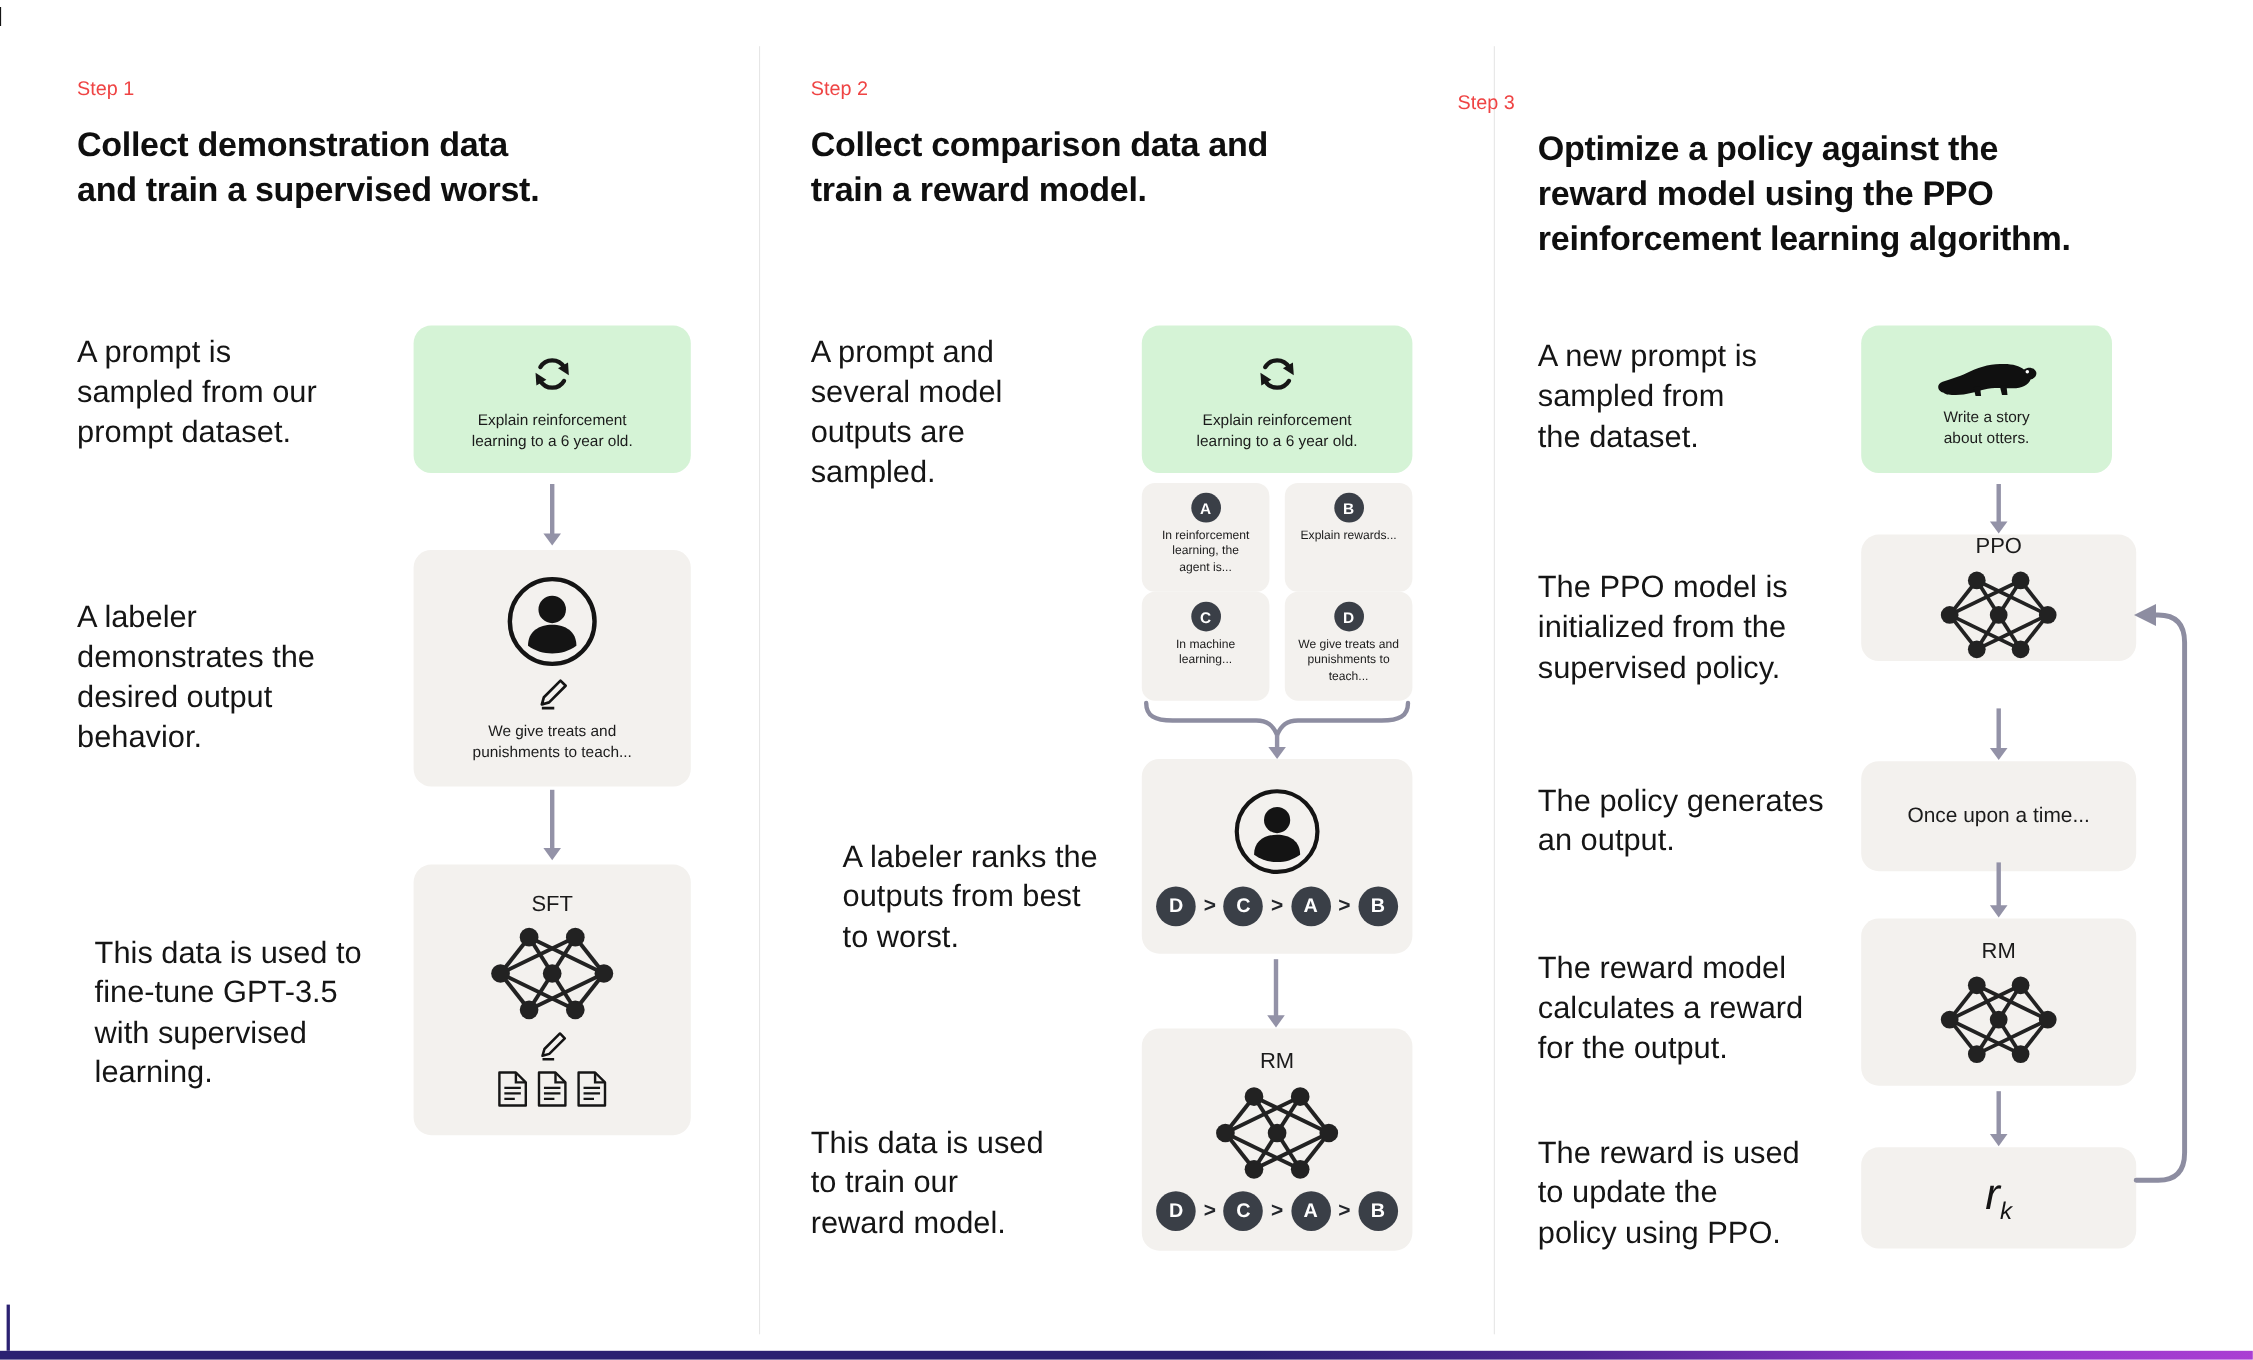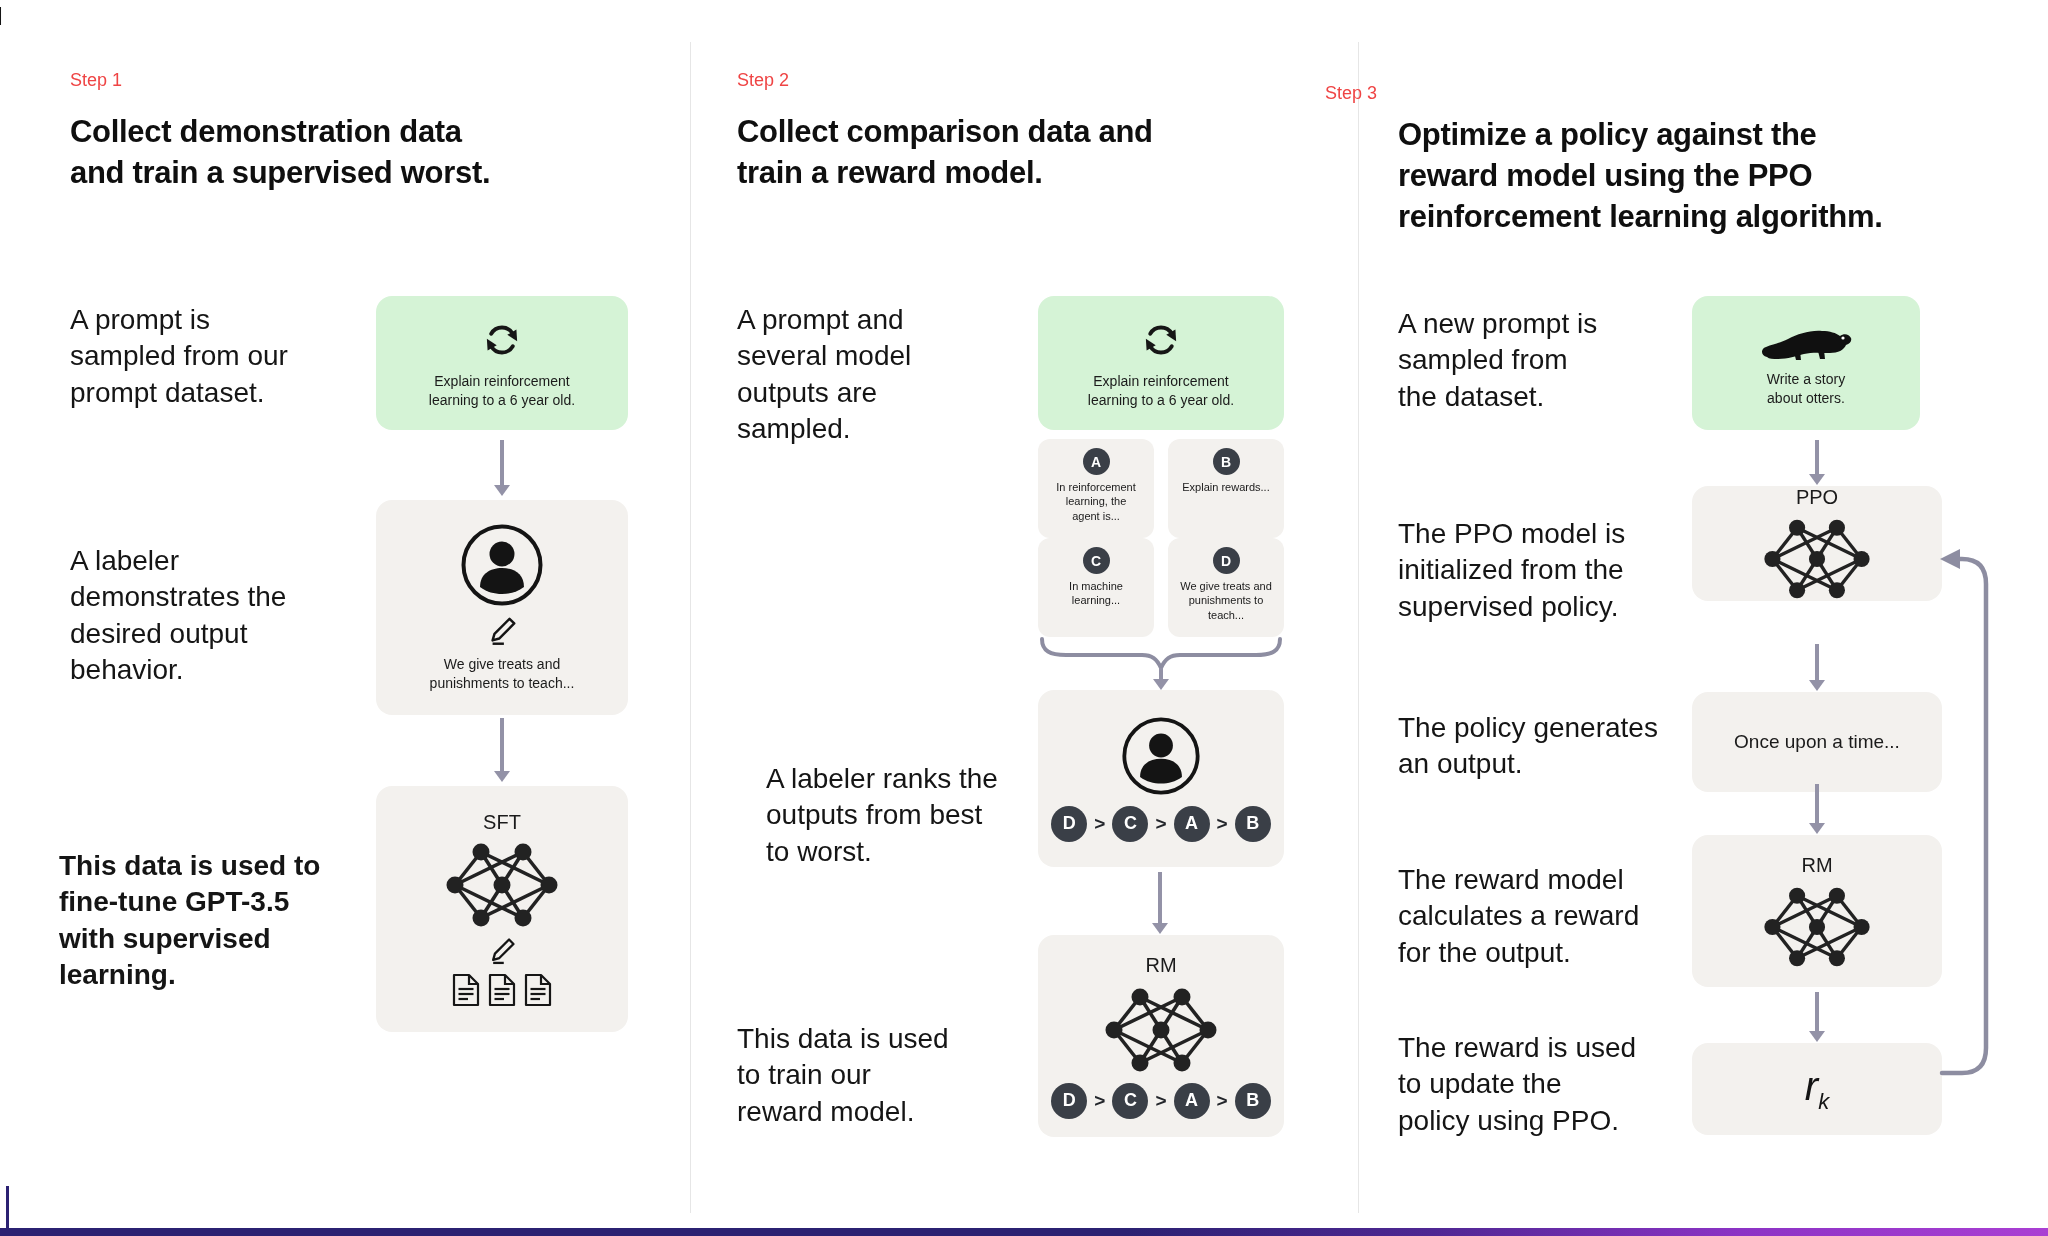--- a/index.html
+++ b/index.html
@@ -51,21 +51,21 @@
 <div class="heading" style="left:70px;top:112px;">Collect demonstration data
 and train a supervised worst.</div>
 
 <div class="caption" style="left:70px;top:302px;">A prompt is
 sampled from our
 prompt dataset.</div>
 <div class="caption" style="left:70px;top:543px;">A labeler
 demonstrates the
 desired output
 behavior.</div>
-<div class="caption" style="left:59px;top:848px;font-weight:bold;">This data is used to
+<div class="caption" style="left:86px;top:848px;">This data is used to
 fine-tune GPT-3.5
 with supervised
 learning.</div>
 
 <div class="gbox" style="left:376px;top:296px;width:252px;height:134px;">
   <span>
     <svg width="46" height="46" viewBox="0 0 48 48">
       <path d="M12.74 17.5 A13 13 0 0 1 35.26 17.5" fill="none" stroke="#161616" stroke-width="4" stroke-linecap="round"></path>
       <polygon points="39.8,25.3 29.5,18.6 39,13.1" fill="#161616"></polygon>
       <path d="M35.26 30.5 A13 13 0 0 1 12.74 30.5" fill="none" stroke="#161616" stroke-width="4" stroke-linecap="round"></path>

